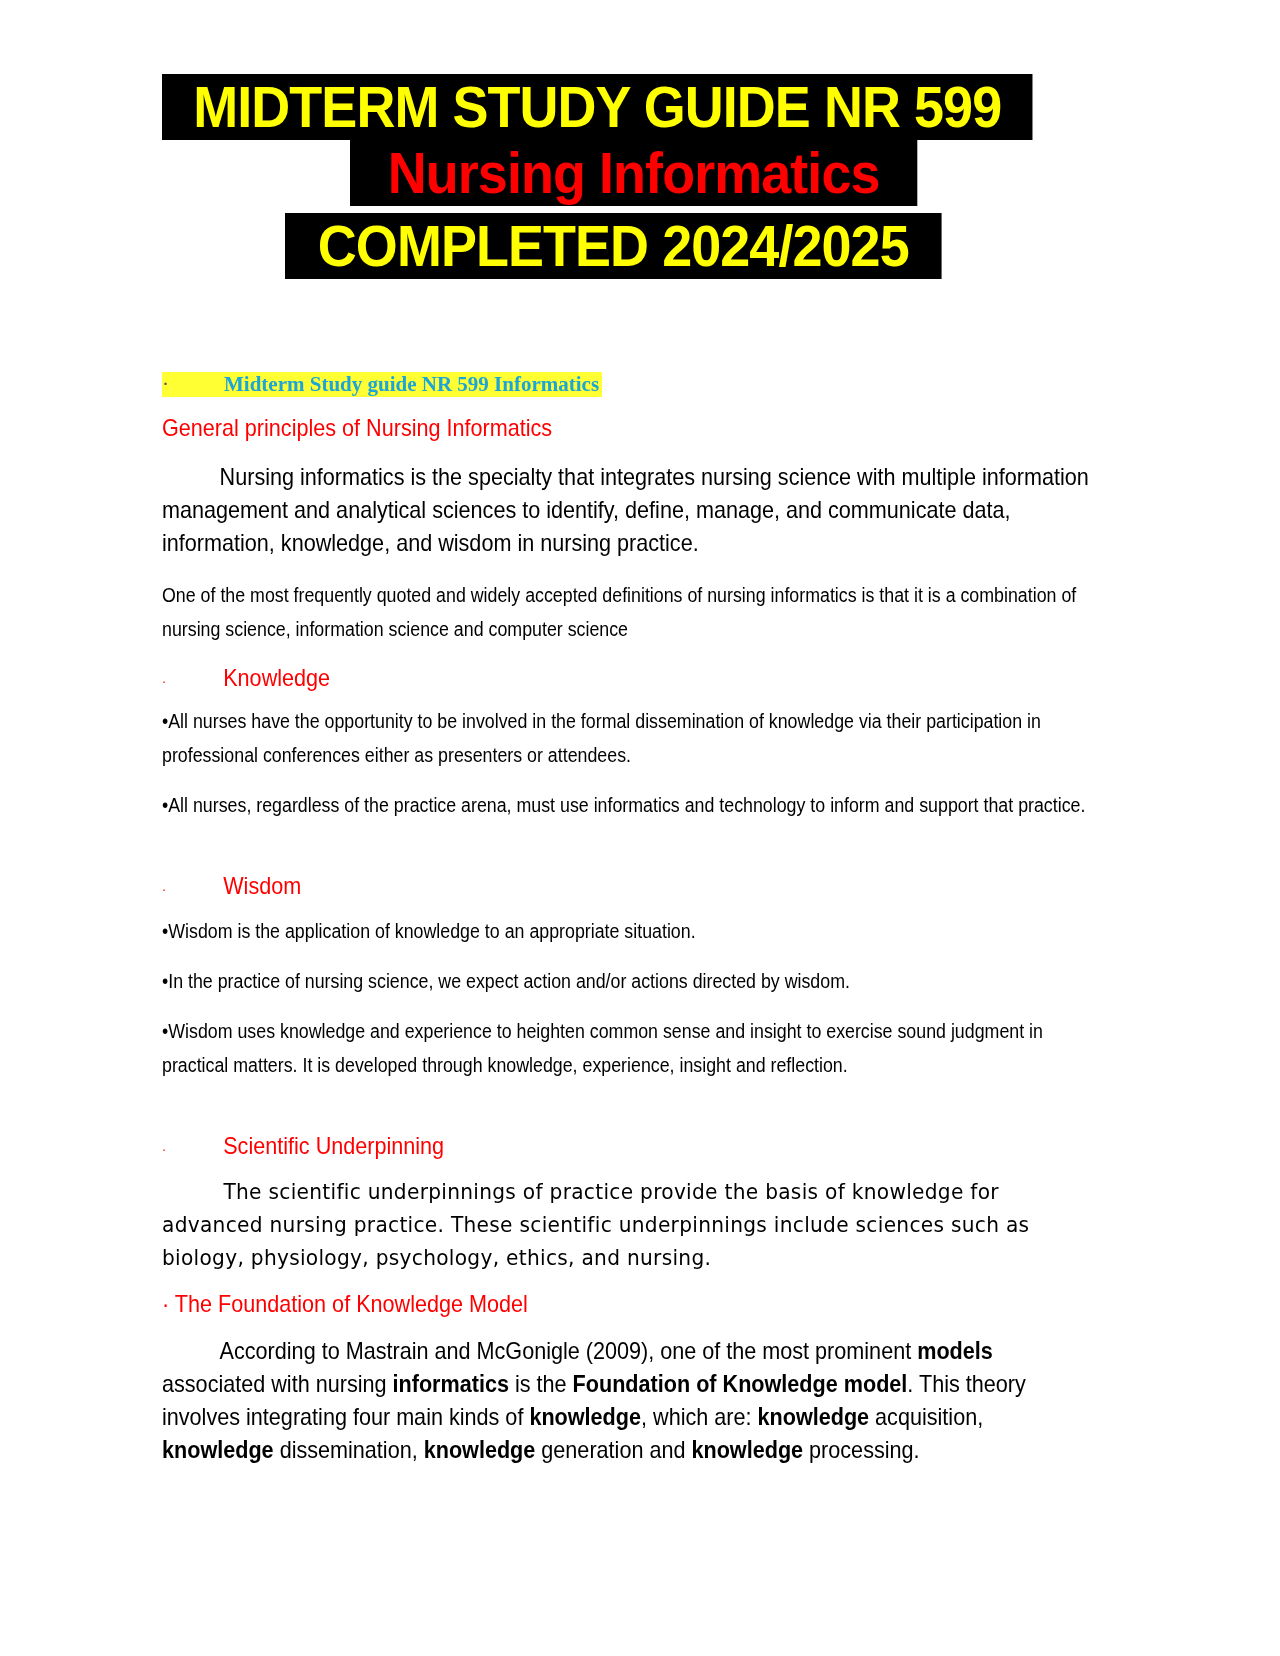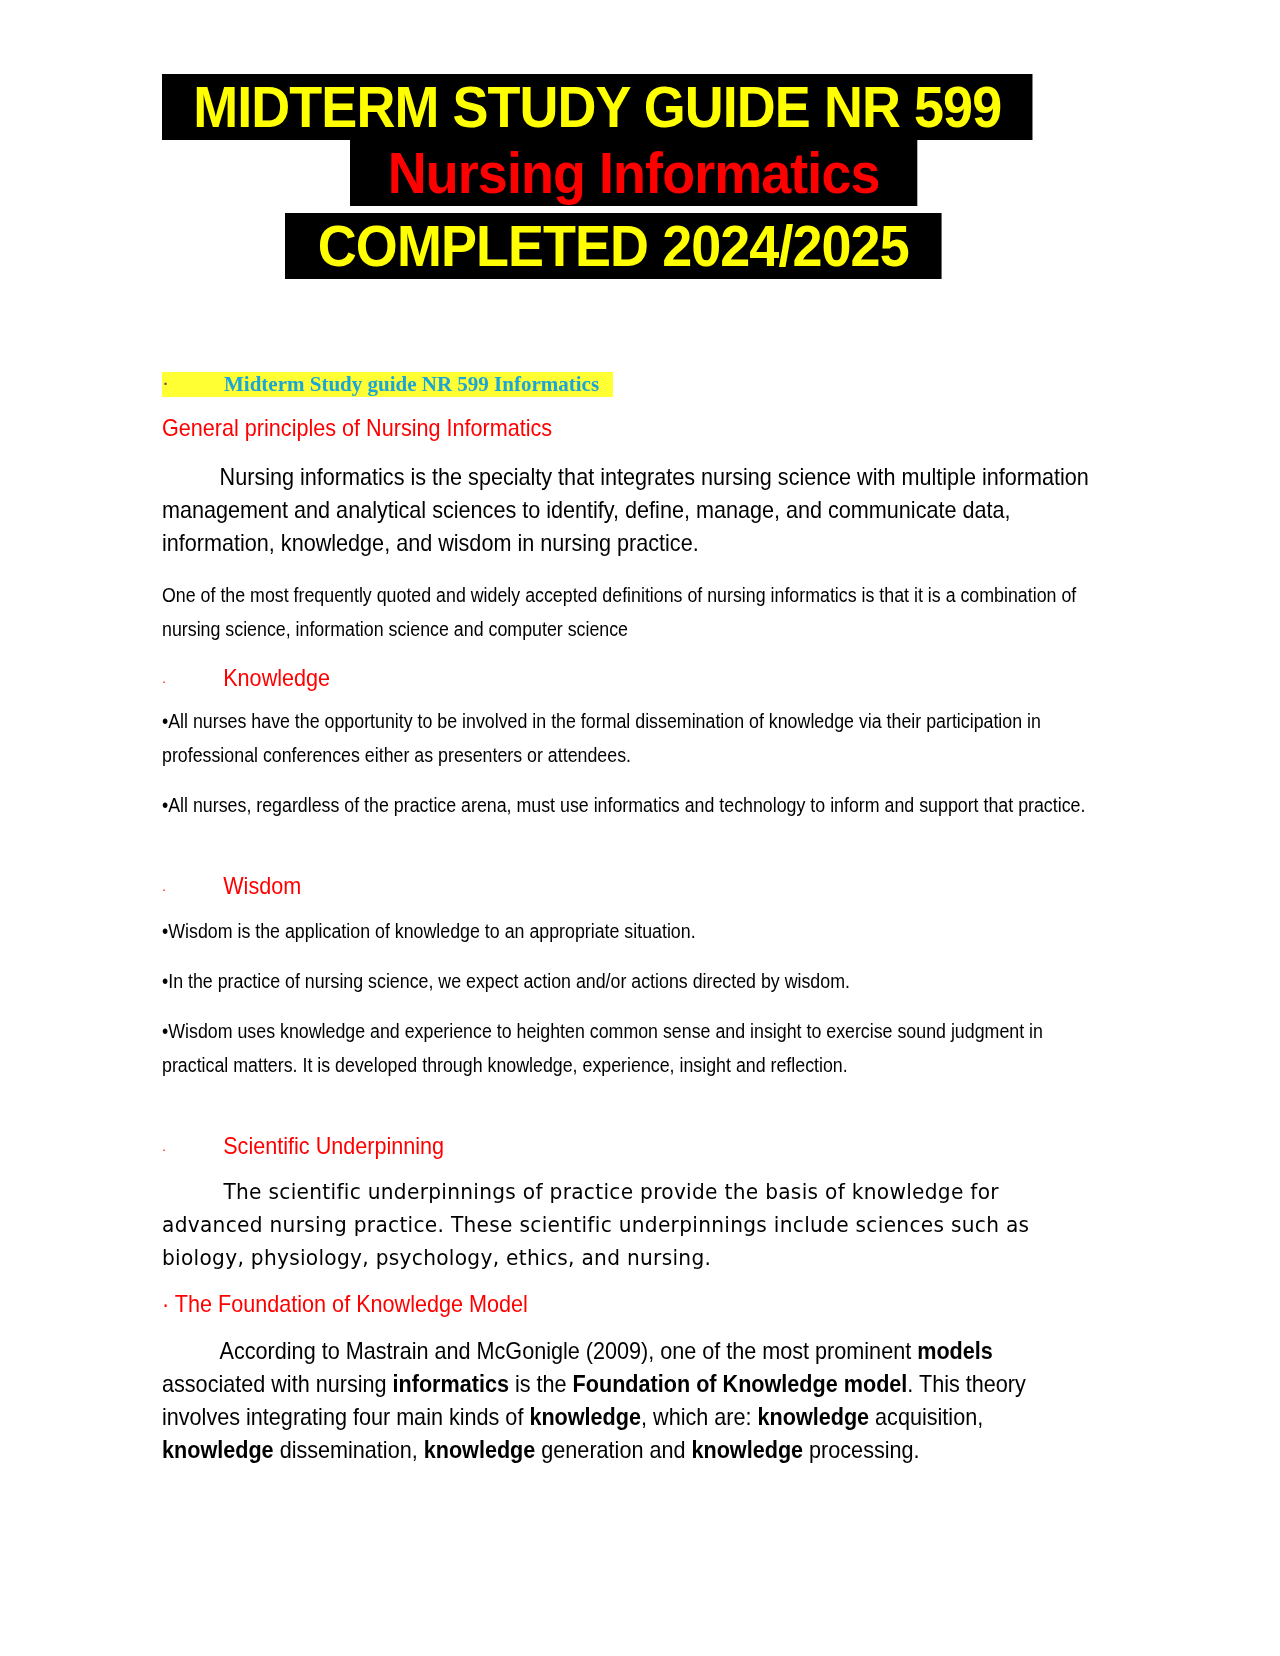--- a/index.html
+++ b/index.html
@@ -4,21 +4,21 @@
 <style>
   html, body { margin: 0; padding: 0; background: #ffffff; }
   body { width: 1280px; height: 1656px; position: relative; overflow: hidden; font-family: "Liberation Sans", sans-serif; color: #000; }
   .title-block { position: absolute; left: 0; top: 74px; width: 1280px; text-align: center; }
   .title-line { display: inline-block; background: #000; font-family: "Liberation Sans", sans-serif; font-weight: bold; font-size: 58px; line-height: 66px; letter-spacing: -1px; white-space: nowrap; }
   .tl1 { color: #ffff00; position: absolute; left: 162px; top: 0; padding: 0 8px; width: 920px; text-align: center; transform: scaleX(0.93); transform-origin: left top; }
   .tl2 { color: #ff0000; position: absolute; left: 350px; top: 66px; padding: 0 10px; width: 590px; text-align: center; transform: scaleX(0.93); transform-origin: left top; }
   .tl3 { color: #ffff00; position: absolute; left: 285px; top: 139px; padding: 0 6px; width: 694px; text-align: center; transform: scaleX(0.93); transform-origin: left top; }
 
   .p { position: absolute; left: 162px; width: 940px; }
-  .sub-hl { top: 372px; font-family: "Liberation Serif", serif; font-weight: bold; font-size: 21px; color: #1ba5d8; background: #ffff33; width: auto; padding-right: 14px; }
+  .sub-hl { top: 372px; font-family: "Liberation Serif", serif; font-weight: bold; font-size: 21px; color: #1ba5d8; background: #ffff33; width: auto; padding-right: 3px; }
   .sub-hl .dot { color: #555; font-weight: normal; display: inline-block; width: 62px; }
   .red-head { color: #ff0000; font-size: 24px; font-family: "Liberation Sans", sans-serif; transform: scaleX(0.9); transform-origin: left top; }
   .red-head .dot { display: inline-block; width: 68px; color: #ff0000; font-size: 14px; }
   .body-lg { font-size: 24px; line-height: 33px; transform: scaleX(0.9); transform-origin: left top; width: 1040px; }
   .body-sm { font-size: 20px; line-height: 34px; transform: scaleX(0.89); transform-origin: left top; width: 1060px; }
   .mono { font-family: "DejaVu Sans", sans-serif; font-size: 21px; line-height: 33px; letter-spacing: 0.3px; transform: scaleX(0.96); transform-origin: left top; width: 940px; }
   .indent { display: inline-block; width: 64px; }
   .b { font-weight: bold; }
 </style>
 </head>

